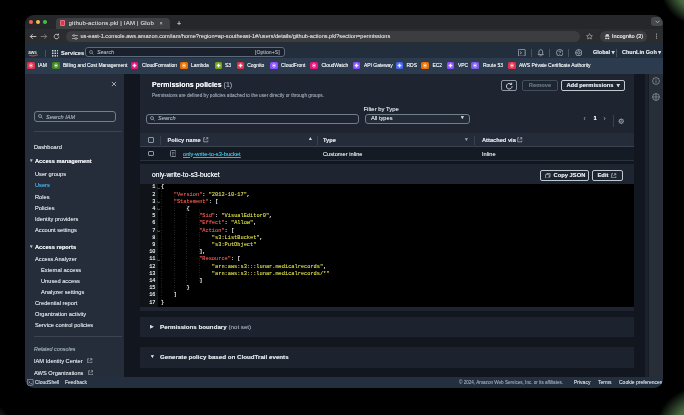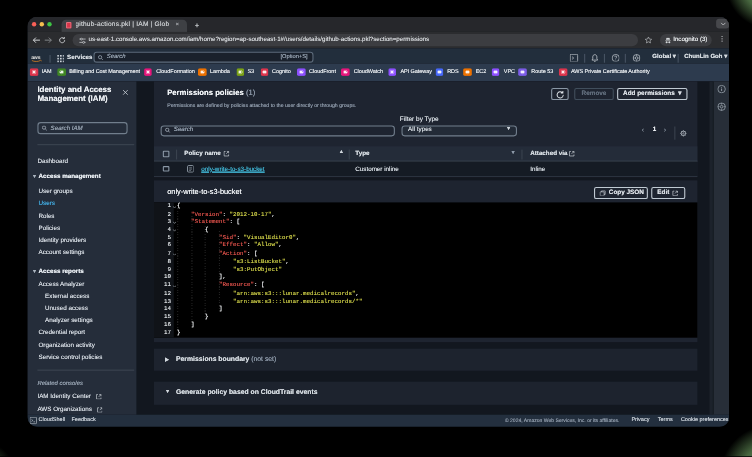--- a/index.html
+++ b/index.html
@@ -172,21 +172,20 @@
   <svg class="a" style="left:627px;top:62px" width="8" height="8" viewBox="0 0 16 16">
       <circle cx="8" cy="8" r="6.8" fill="none" stroke="#aeb8c2" stroke-width="1.2"></circle>
       <line x1="8" y1="7" x2="8" y2="11.4" stroke="#aeb8c2" stroke-width="1.4"></line>
       <circle cx="8" cy="4.8" r="0.9" fill="#aeb8c2"></circle>
     </svg>
   <svg class="a" style="left:627px;top:77.5px" width="8" height="8" viewBox="0 0 16 16">
       <circle cx="8" cy="8" r="6.8" fill="none" stroke="#aeb8c2" stroke-width="1.2"></circle>
       <circle cx="8" cy="8" r="2.4" fill="none" stroke="#aeb8c2" stroke-width="1.2"></circle>
       <path d="M8 1.2v3M8 11.8v3M1.2 8h3M11.8 8h3" stroke="#aeb8c2" stroke-width="1.1"></path>
     </svg>
-  <div class="a sbtxt" style="left:9px;top:62.5px;font-weight:bold;font-size:7.2px;line-height:8.3px;color:#e8ecf0;white-space:normal;width:86px">Identity and Access Management (IAM)</div>
   <svg class="a" style="left:86px;top:66px" width="6" height="6" viewBox="0 0 10 10">
       <path d="M1.5 1.5l7 7M8.5 1.5l-7 7" stroke="#cfd5dc" stroke-width="1.2"></path>
     </svg>
   <div class="a" style="left:9px;top:95.5px;width:82px;height:11px;border:1px solid #717e8c;border-radius:3px"></div>
   <svg class="a" style="left:13px;top:98.5px" width="5" height="5" viewBox="0 0 10 10">
       <circle cx="4" cy="4" r="3" fill="none" stroke="#aab4bf" stroke-width="1.4"></circle>
       <line x1="6.3" y1="6.3" x2="9" y2="9" stroke="#aab4bf" stroke-width="1.4"></line>
     </svg>
   <div class="a sbtxt" style="left:21px;top:97.5px;font-style:italic;color:#94a0ae;font-size:5.6px">Search IAM</div>
   <div class="a" style="left:9px;top:116px;width:88px;height:1px;background:#3b4450"></div>

